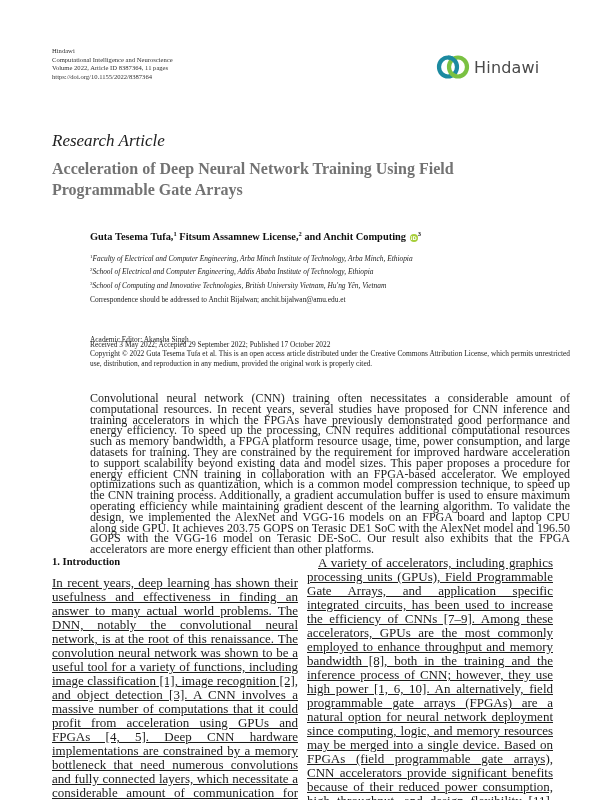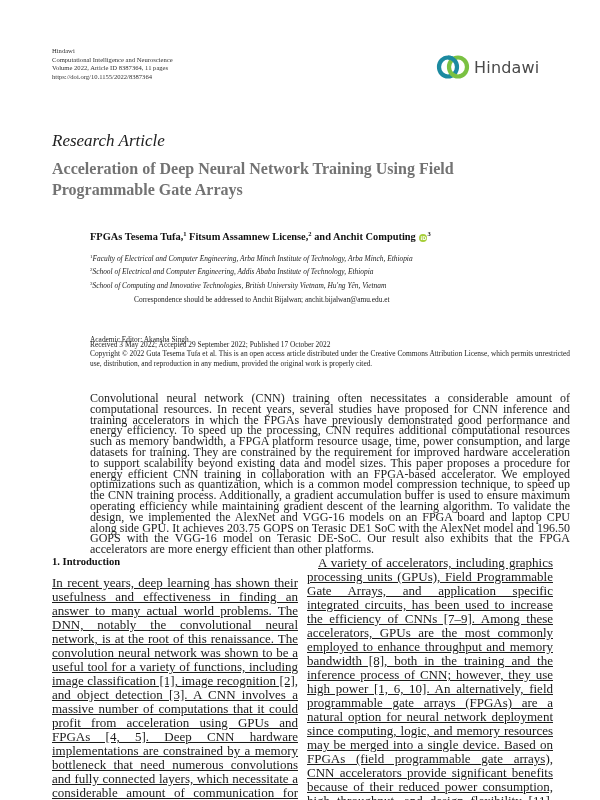--- a/index.html
+++ b/index.html
@@ -48,33 +48,33 @@
     <ellipse cx="22" cy="12" rx="9" ry="9.5" fill="none" stroke="#7ac142" stroke-width="4.2"></ellipse>
     <path d="M12 2.5 A9 9.5 0 0 1 19 6" fill="none" stroke="#1c8aa0" stroke-width="4.2"></path>
   </svg>
   <span class="logo-text">Hindawi</span>
 </div>
 
 <div class="abs article-type">Research Article</div>
 <div class="abs title">Acceleration of Deep Neural Network Training Using Field Programmable Gate Arrays</div>
 
 <div class="abs authors">
-  <span>FPGAs Tesema Tufa,</span><sup>1</sup>
+  <span>Guta Tesema Tufa,</span><sup>1</sup>
   <span>Fitsum Assamnew License,</span><sup>2</sup>
   <span>and Anchit Computing</span>
   <span class="orcid">iD</span><sup>3</sup>
 </div>
 
 <div class="abs affils">
   <div><sup>1</sup><span>Faculty of Electrical and Computer Engineering, Arba Minch Institute of Technology, Arba Minch, Ethiopia</span></div>
   <div><sup>2</sup><span>School of Electrical and Computer Engineering, Addis Ababa Institute of Technology, Ethiopia</span></div>
   <div><sup>3</sup><span>School of Computing and Innovative Technologies, British University Vietnam, Hu'ng Yên, Vietnam</span></div>
 </div>
 
-<div class="abs meta" style="top:295px;margin-left:44px;">Correspondence should be addressed to Anchit Bijalwan; anchit.bijalwan@amu.edu.et</div>
+<div class="abs meta" style="top:295px;">Correspondence should be addressed to Anchit Bijalwan; anchit.bijalwan@amu.edu.et</div>
 <div class="abs meta" style="top:300px;margin-top:40px;">Received 3 May 2022; Accepted 29 September 2022; Published 17 October 2022</div>
 <div class="abs meta" style="top:335px;text-align:right;">Academic Editor: Akansha Singh</div>
 
 <div class="abs copyright">Copyright © 2022 Guta Tesema Tufa et al. This is an open access article distributed under the Creative Commons Attribution License, which permits unrestricted use, distribution, and reproduction in any medium, provided the original work is properly cited.</div>
 <div class="abs abstract">Convolutional neural network (CNN) training often necessitates a considerable amount of computational resources. In recent years, several studies have proposed for CNN inference and training accelerators in which the FPGAs have previously demonstrated good performance and energy efficiency. To speed up the processing, CNN requires additional computational resources such as memory bandwidth, a FPGA platform resource usage, time, power consumption, and large datasets for training. They are constrained by the requirement for improved hardware acceleration to support scalability beyond existing data and model sizes. This paper proposes a procedure for energy efficient CNN training in collaboration with an FPGA-based accelerator. We employed optimizations such as quantization, which is a common model compression technique, to speed up the CNN training process. Additionally, a gradient accumulation buffer is used to ensure maximum operating efficiency while maintaining gradient descent of the learning algorithm. To validate the design, we implemented the AlexNet and VGG-16 models on an FPGA board and laptop CPU along side GPU. It achieves 203.75 GOPS on Terasic DE1 SoC with the AlexNet model and 196.50 GOPS with the VGG-16 model on Terasic DE-SoC. Our result also exhibits that the FPGA accelerators are more energy efficient than other platforms.</div>
 
 <div class="abs section-heading">1. Introduction</div>
 <div class="abs col col-left">In recent years, deep learning has shown their usefulness and effectiveness in finding an answer to many actual world problems. The DNN, notably the convolutional neural network, is at the root of this renaissance. The convolution neural network was shown to be a useful tool for a variety of functions, including image classification [1], image recognition [2], and object detection [3]. A CNN involves a massive number of computations that it could profit from acceleration using GPUs and FPGAs [4, 5]. Deep CNN hardware implementations are con­strained by a memory bottleneck that need numerous convolutions and fully connected layers, which neces­sitate a considerable amount of communication for parallel processing [6].</div>
 <div class="abs col col-right">A variety of accelerators, including graphics processing units (GPUs), Field Programmable Gate Arrays, and ap­plication specific integrated circuits, has been used to in­crease the efficiency of CNNs [7–9]. Among these accelerators, GPUs are the most commonly employed to enhance throughput and memory bandwidth [8], both in the training and the inference process of CNN; however, they use high power [1, 6, 10]. An alternatively, field program­mable gate arrays (FPGAs) are a natural option for neural network deployment since computing, logic, and memory resources may be merged into a single device. Based on FPGAs (field programmable gate arrays), CNN accelerators provide significant benefits because of their reduced power consumption, high throughput, and design flexibility [11]. FPGAs also provide high parallelism and exploit the features of neural network processing [12]. However, CNN on FPGA</div>
 

